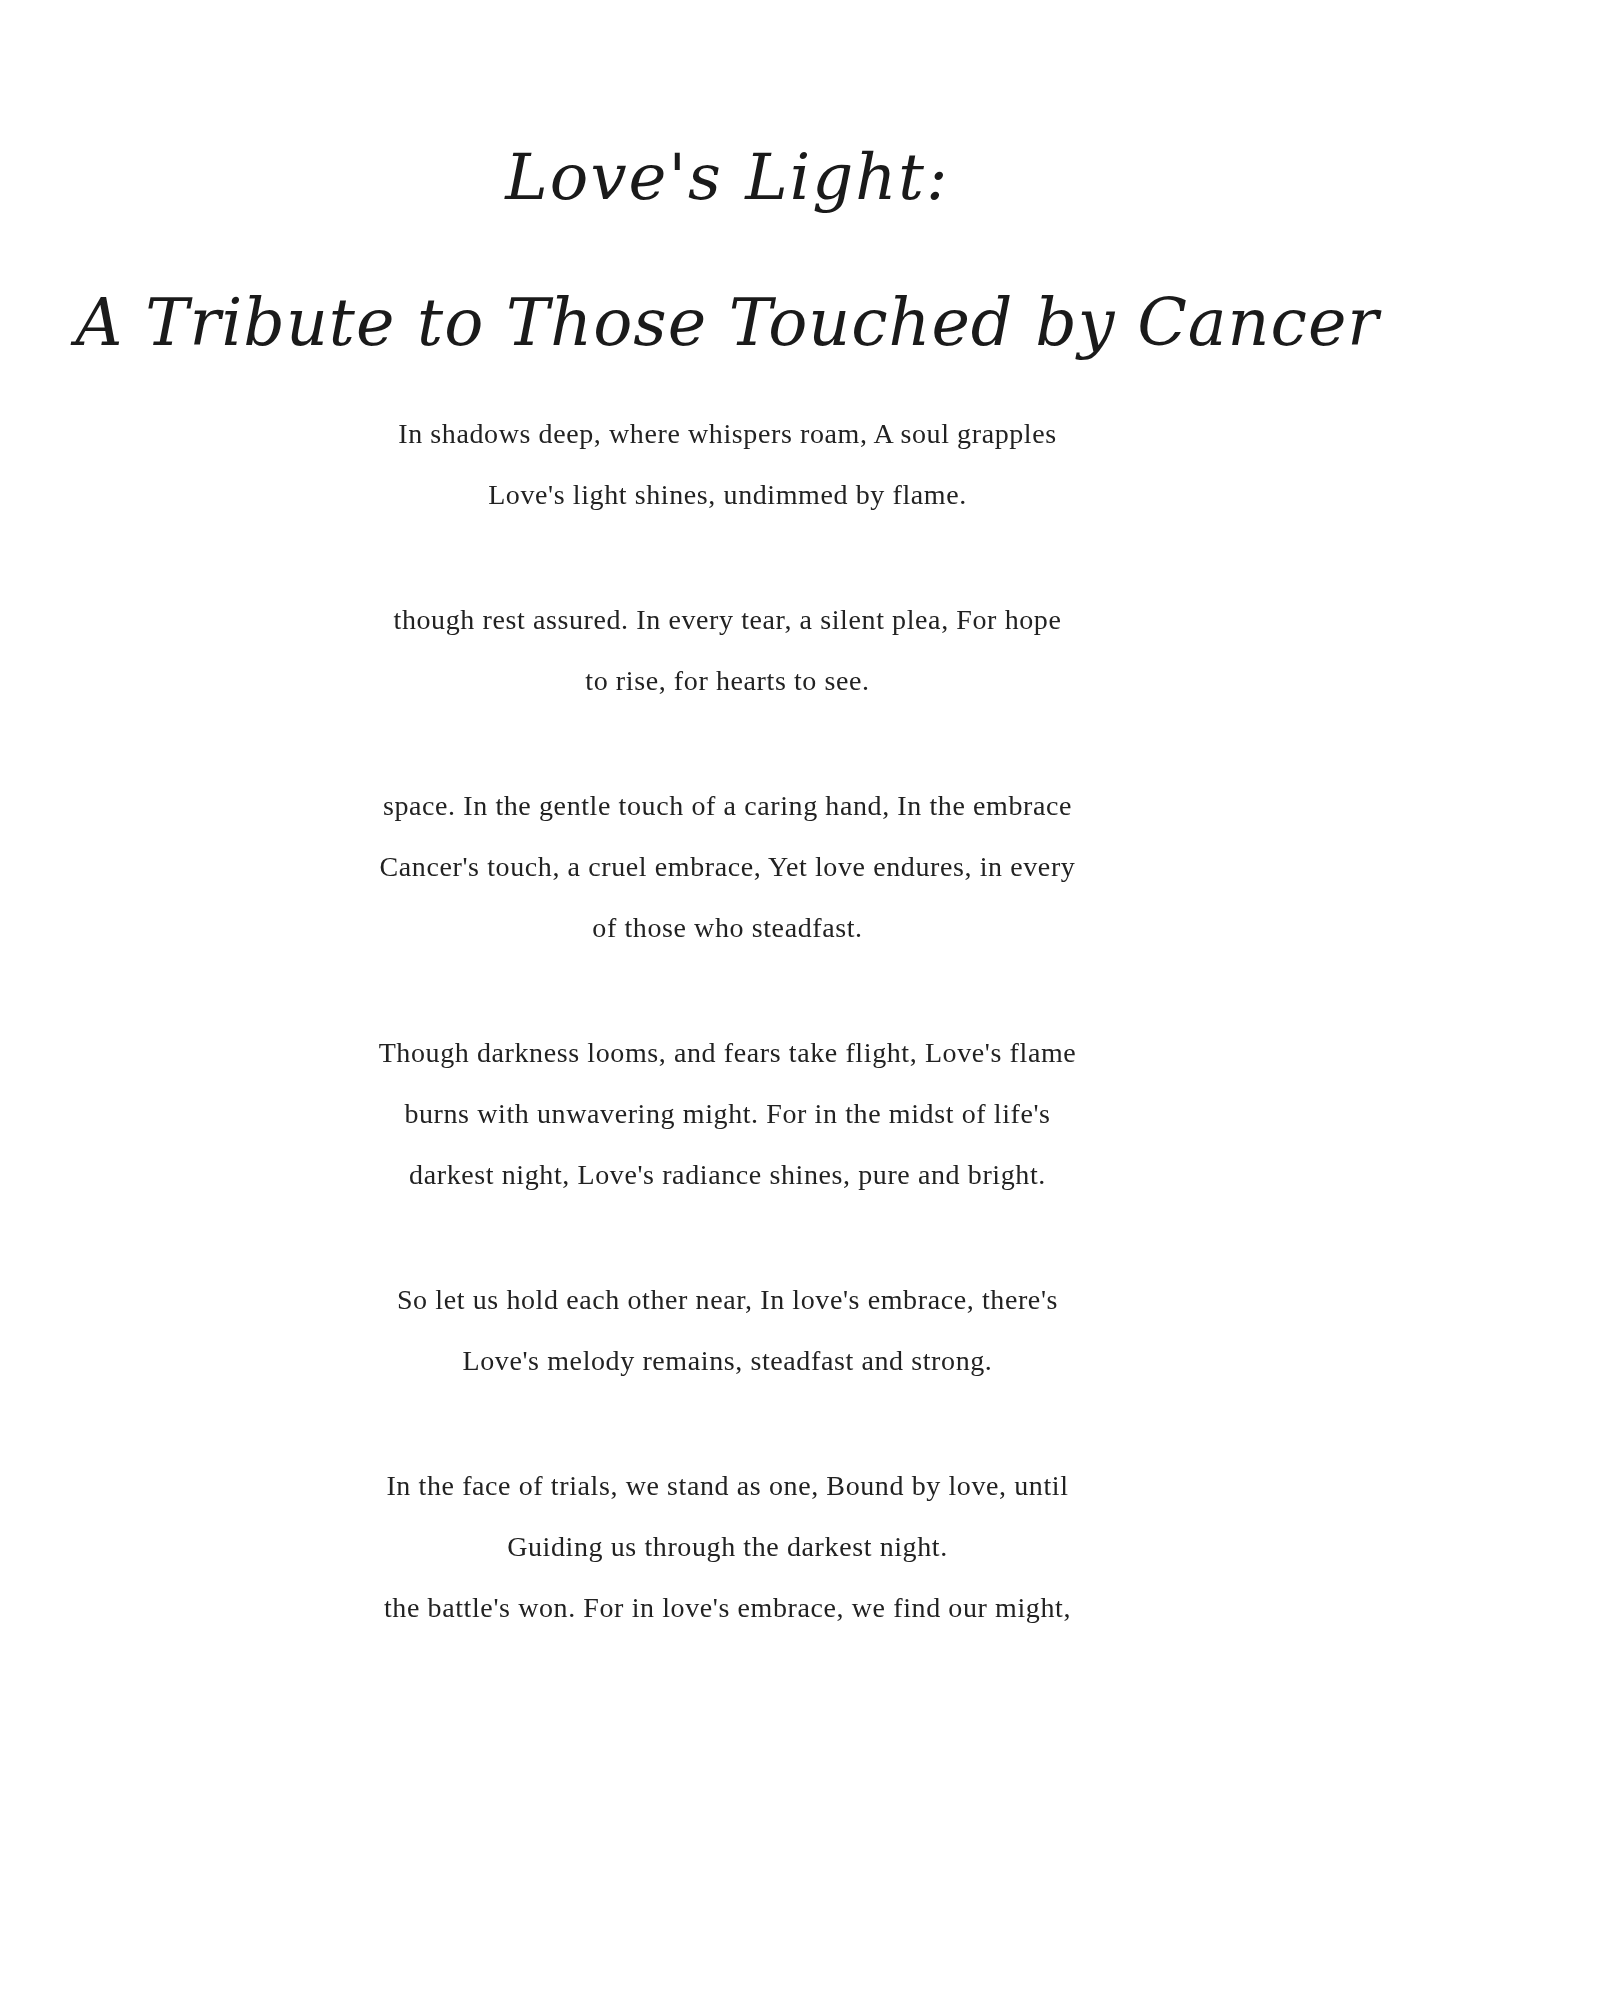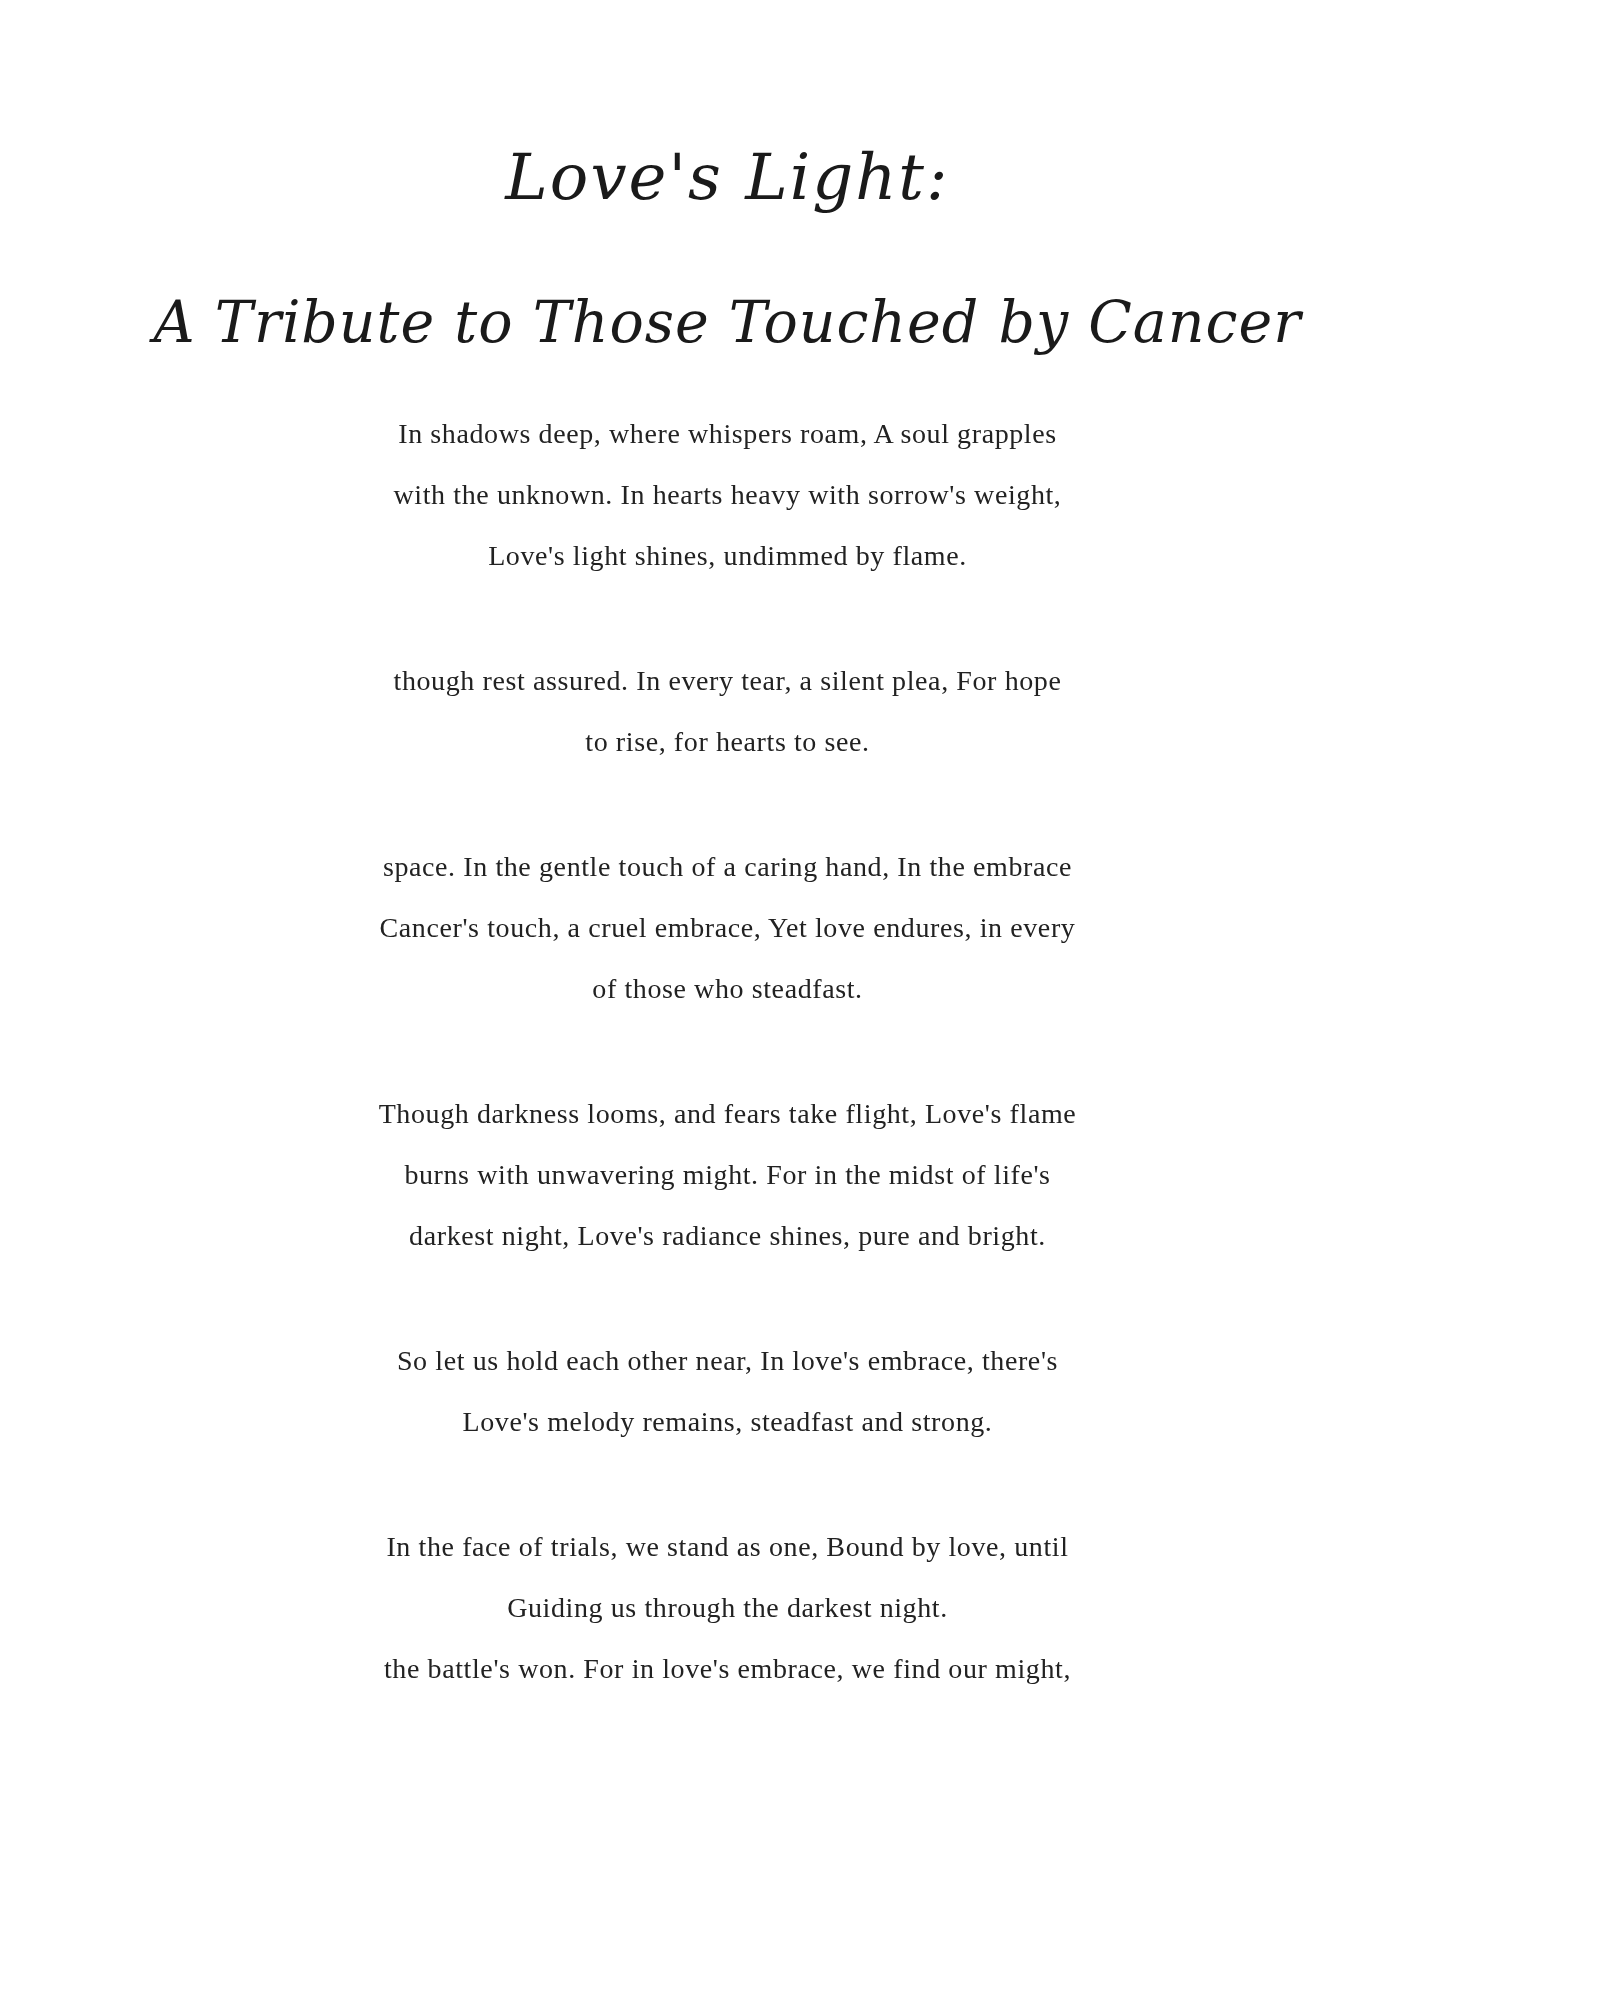--- a/index.html
+++ b/index.html
@@ -28,21 +28,21 @@
     font-weight: 400;
     color: var(--title-color, #1a1a1a);
     line-height: 145px;
     white-space: nowrap;
   }
   .title-line-1 {
     font-size: 64px;
     letter-spacing: 2px;
   }
   .title-line-2 {
-    font-size: 57px;
+    font-size: 65px;
     letter-spacing: 1px;
   }
   .poem {
     margin-top: 8px;
     text-align: center;
   }
   .stanza {
     margin: 0 0 64px 0;
   }
   .stanza:last-child {
@@ -65,21 +65,20 @@
 
   <header class="title-block">
     <span class="title-line title-line-1">Love's Light:</span>
     <span class="title-line title-line-2">A Tribute to Those Touched by Cancer</span>
   </header>
 
   <main class="poem">
 
     <p class="stanza">
       <span class="poem-line">In shadows deep, where whispers roam, A soul grapples</span>
-      <span class="poem-line">with the unknown. In hearts heavy with sorrow's weight,</span>
       <span class="poem-line">Love's light shines, undimmed by flame.</span>
     </p>
 
     <p class="stanza">
       <span class="poem-line">though rest assured. In every tear, a silent plea, For hope</span>
       <span class="poem-line">to rise, for hearts to see.</span>
     </p>
 
     <p class="stanza">
       <span class="poem-line">space. In the gentle touch of a caring hand, In the embrace</span>

